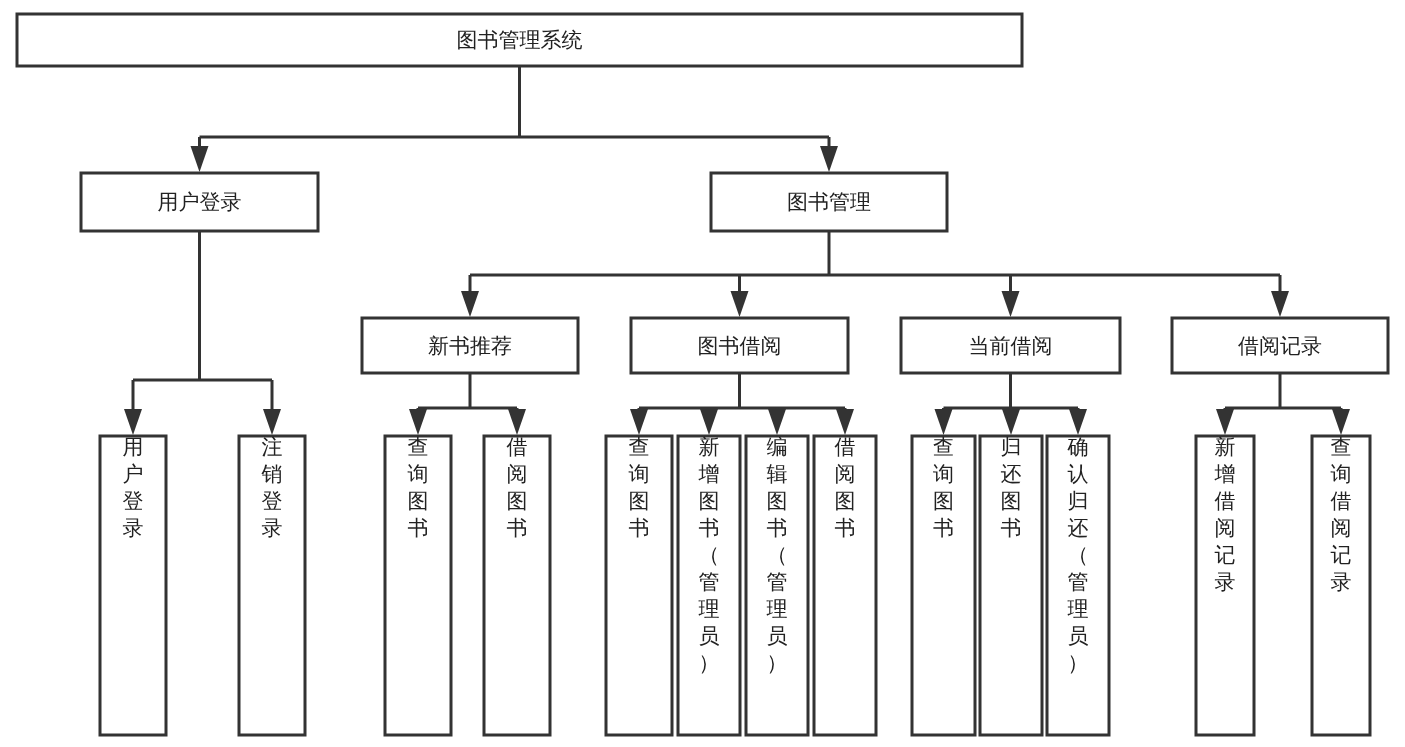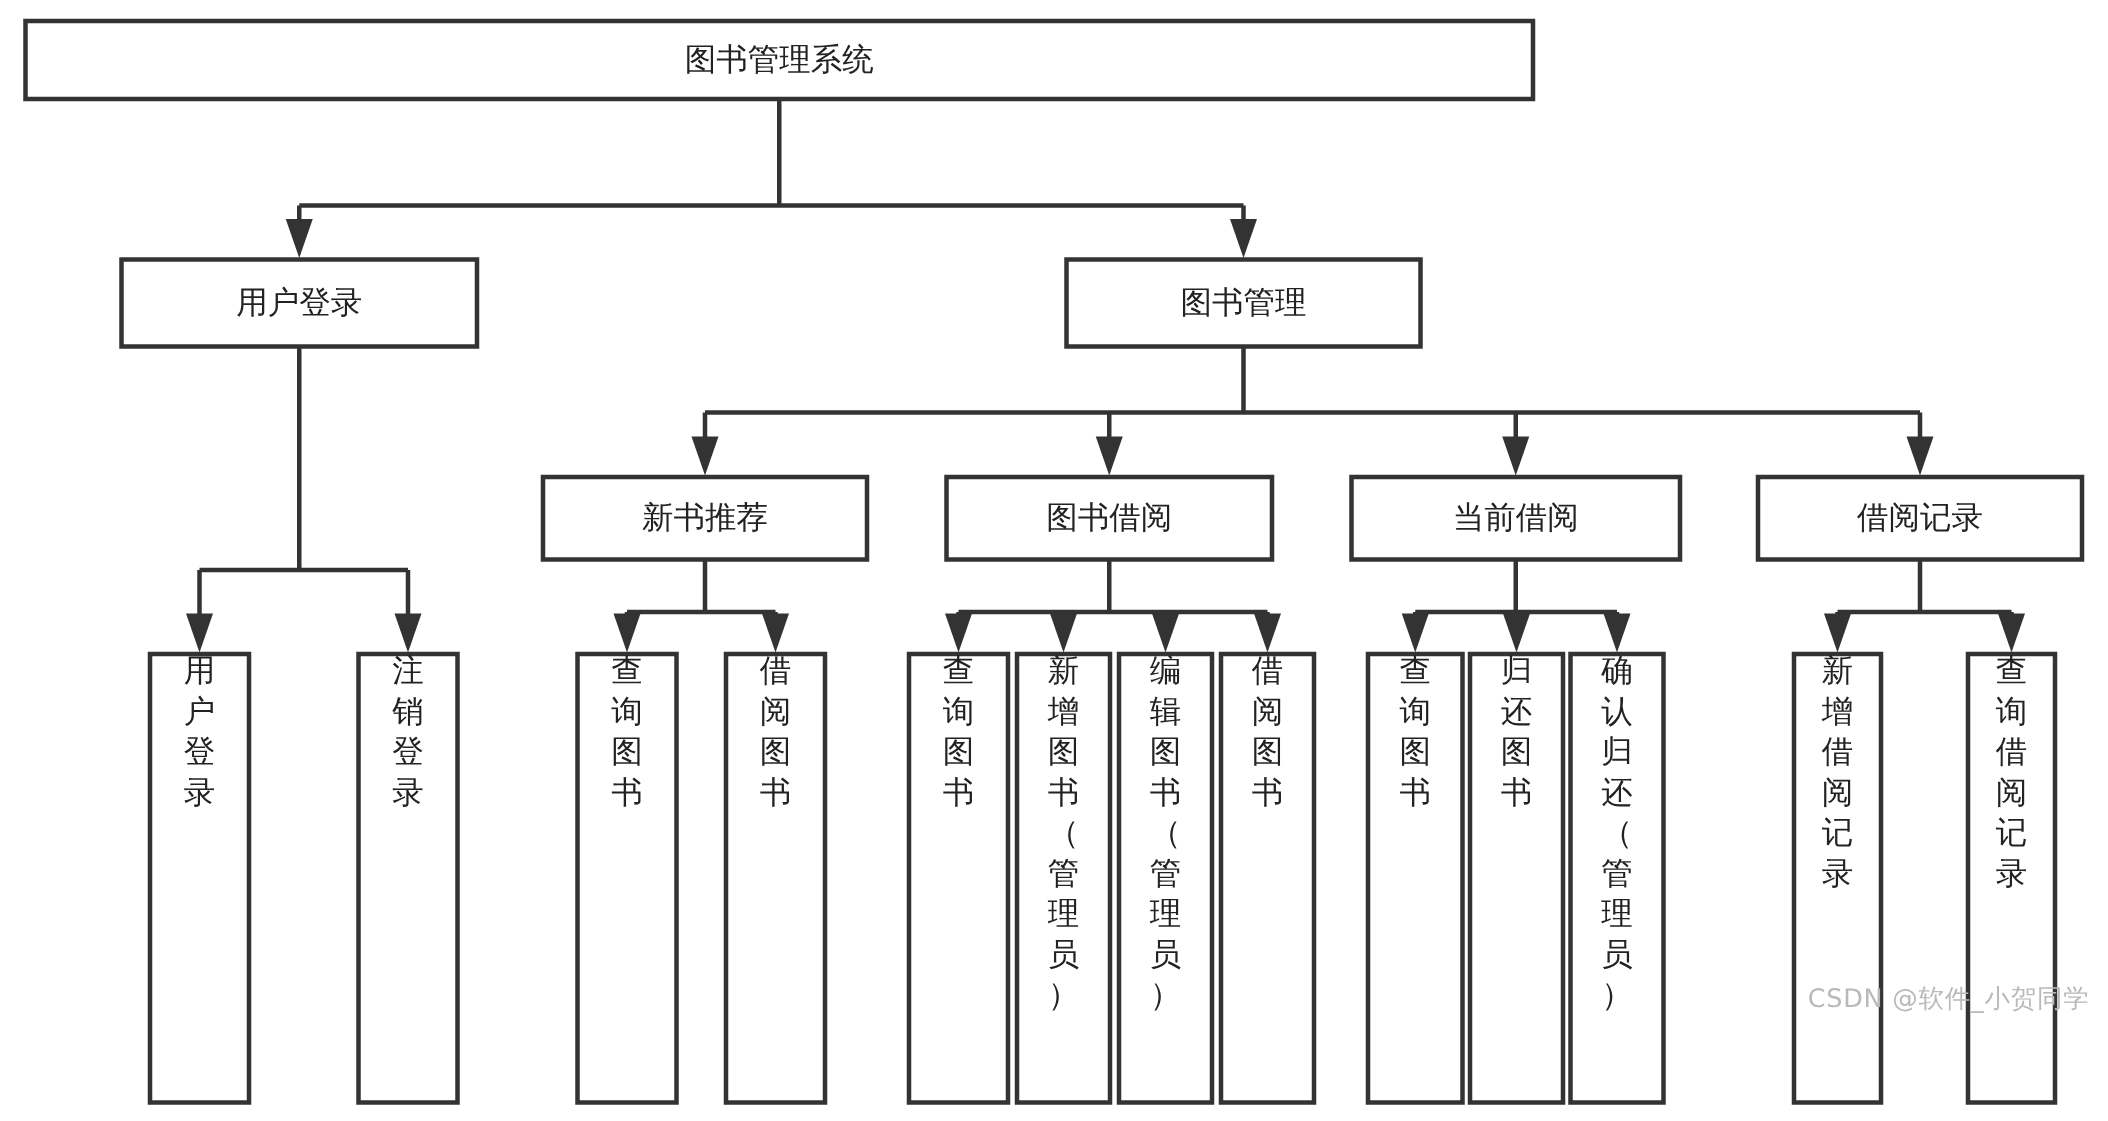--- a/index.html
+++ b/index.html
@@ -200,14 +200,13 @@
         <g>
           <rect x="1196" y="436" width="58" height="299" class="node-box"></rect>
           <text x="1225" y="454" class="node-label-v"><tspan x="1225" dy="0">新</tspan><tspan x="1225" dy="27">增</tspan><tspan x="1225" dy="27">借</tspan><tspan x="1225" dy="27">阅</tspan><tspan x="1225" dy="27">记</tspan><tspan x="1225" dy="27">录</tspan></text>
         </g>
         <g>
           <rect x="1312" y="436" width="58" height="299" class="node-box"></rect>
           <text x="1341" y="454" class="node-label-v"><tspan x="1341" dy="0">查</tspan><tspan x="1341" dy="27">询</tspan><tspan x="1341" dy="27">借</tspan><tspan x="1341" dy="27">阅</tspan><tspan x="1341" dy="27">记</tspan><tspan x="1341" dy="27">录</tspan></text>
         </g>
       </g>
     </svg>
-  <div class="watermark-text">CSDN @软件_小贺同学</div>
 </div>
 
 </body></html>

